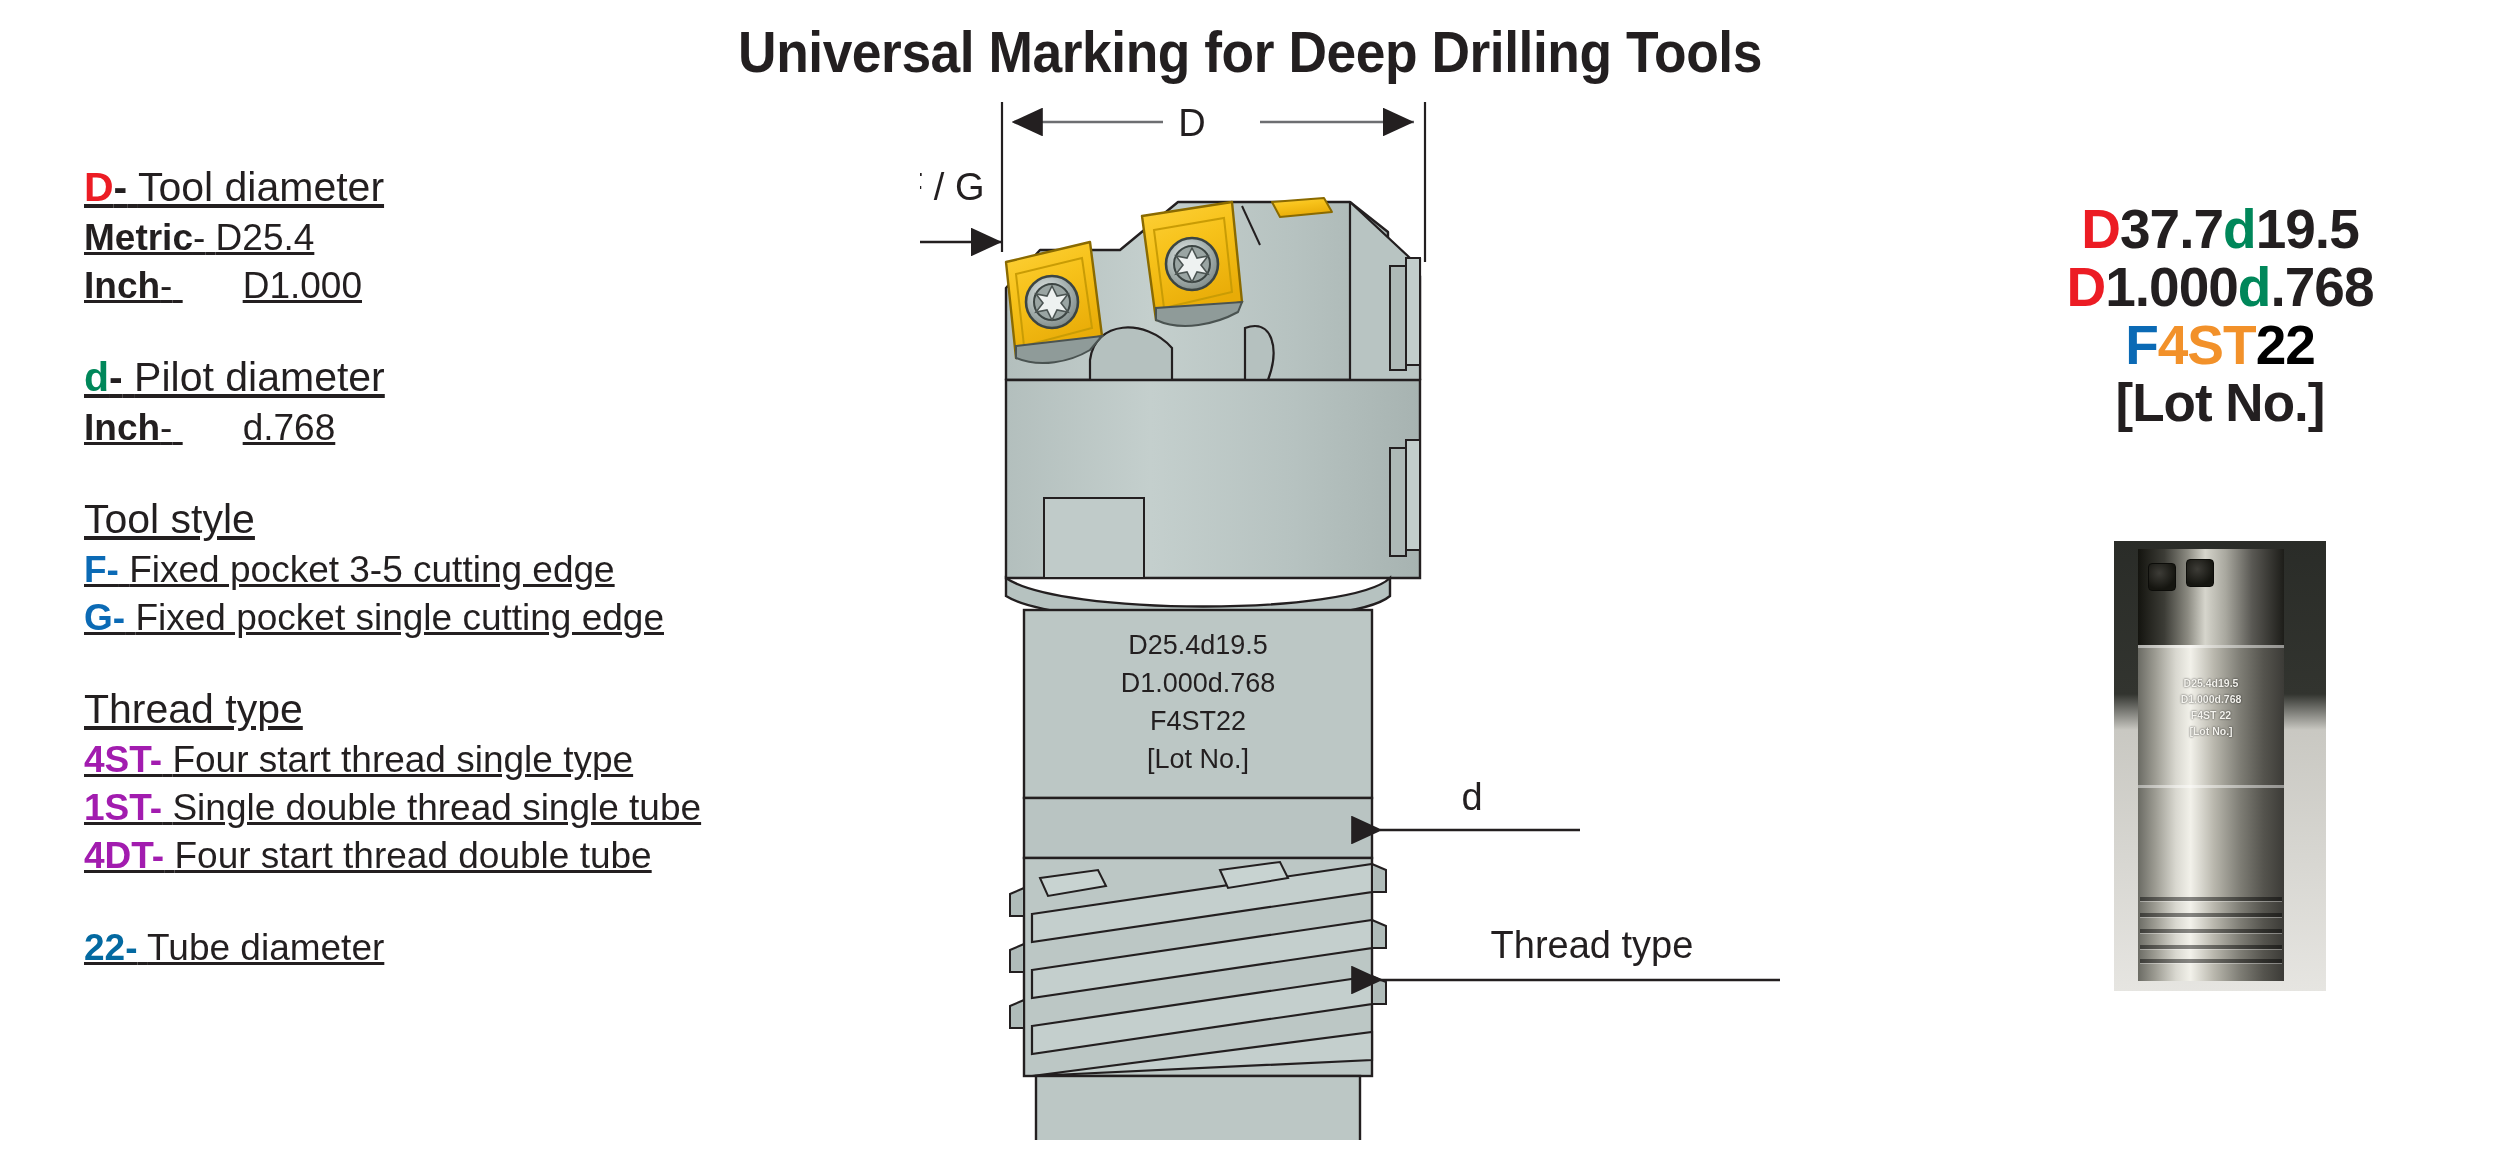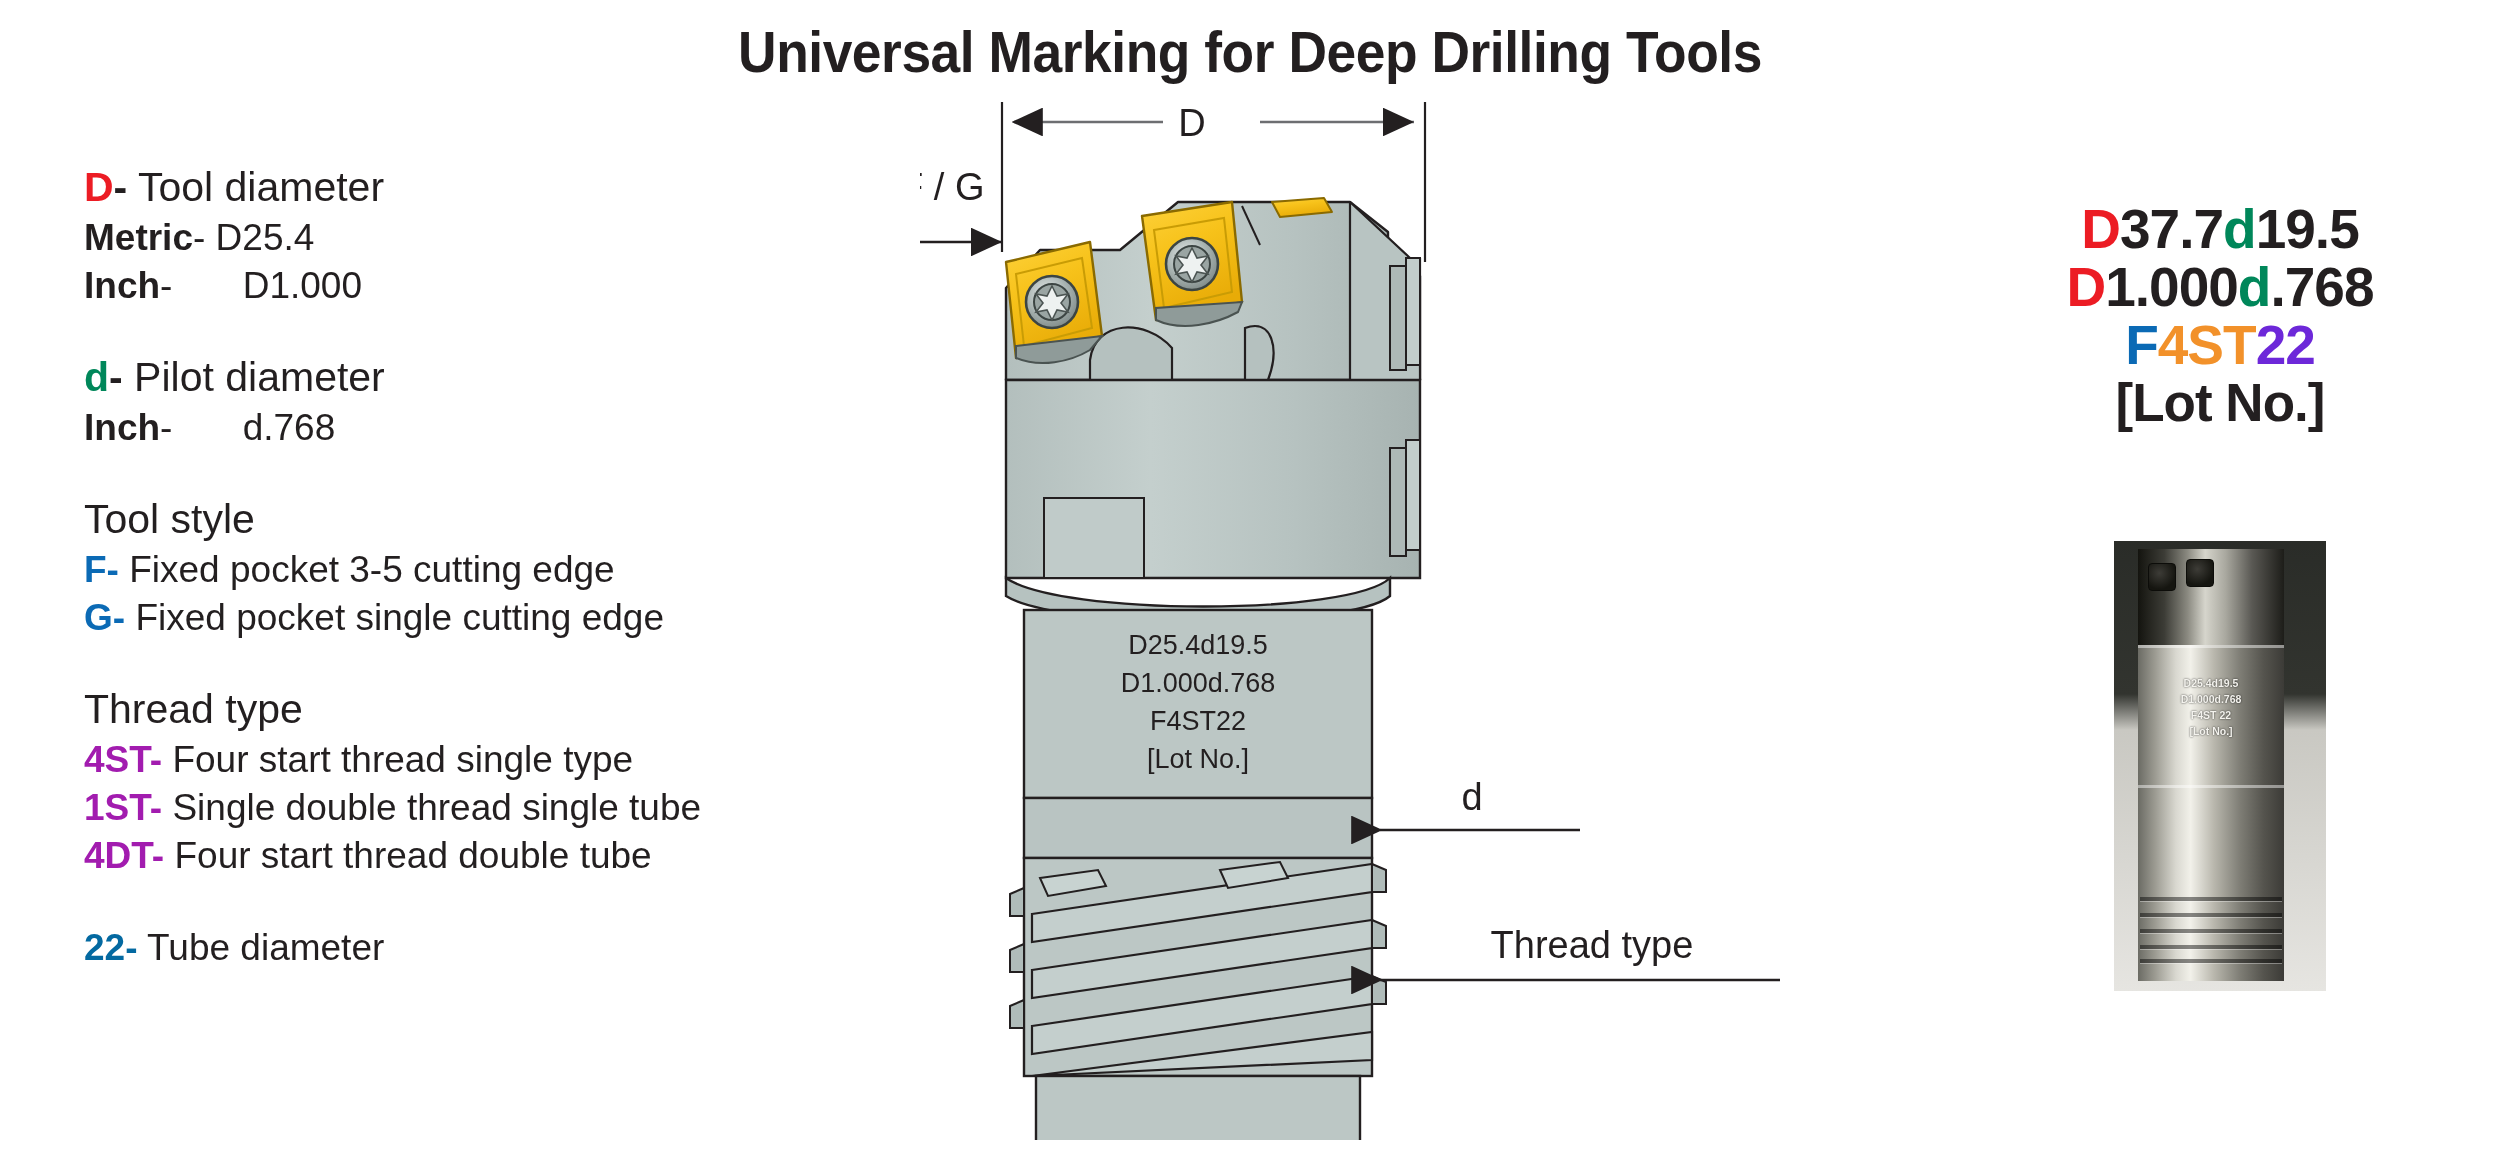--- a/index.html
+++ b/index.html
@@ -34,21 +34,21 @@
     transform: scaleX(0.92);
   }
 
   
   #legend {
     position: absolute;
     left: 84px;
     top: 160px;
     width: 820px;
   }
-  .lg-block { margin-bottom: 0px; }
+  .lg-block { margin-bottom: 0px; text-decoration: underline; }
   .lg-line {
     font-size: 37px;
     line-height: 48px;
     white-space: nowrap;
     color: #231f20;
   }
   .lg-line.head { font-size: 41px; line-height: 54px; }
   .key {
     font-weight: bold;
   }
@@ -74,21 +74,21 @@
     font-size: 55px;
     line-height: 58px;
     letter-spacing: -1px;
     color: #231f20;
   }
   #markcode .ln { white-space: nowrap; }
   #markcode .c-red    { color: #ec1c24; }
   #markcode .c-green  { color: #00875a; }
   #markcode .c-blue   { color: #0b6ab5; }
   #markcode .c-orange { color: #f2912a; }
-  #markcode .c-purple { color: #6d28d9; }
+  #markcode .c-purple { color: #000000; }
   #markcode .lot { font-size: 53px; }
 
   
   #photo {
     position: absolute;
     left: 2114px;
     top: 541px;
     width: 212px;
     height: 450px;
     background: #e9e9e7;

